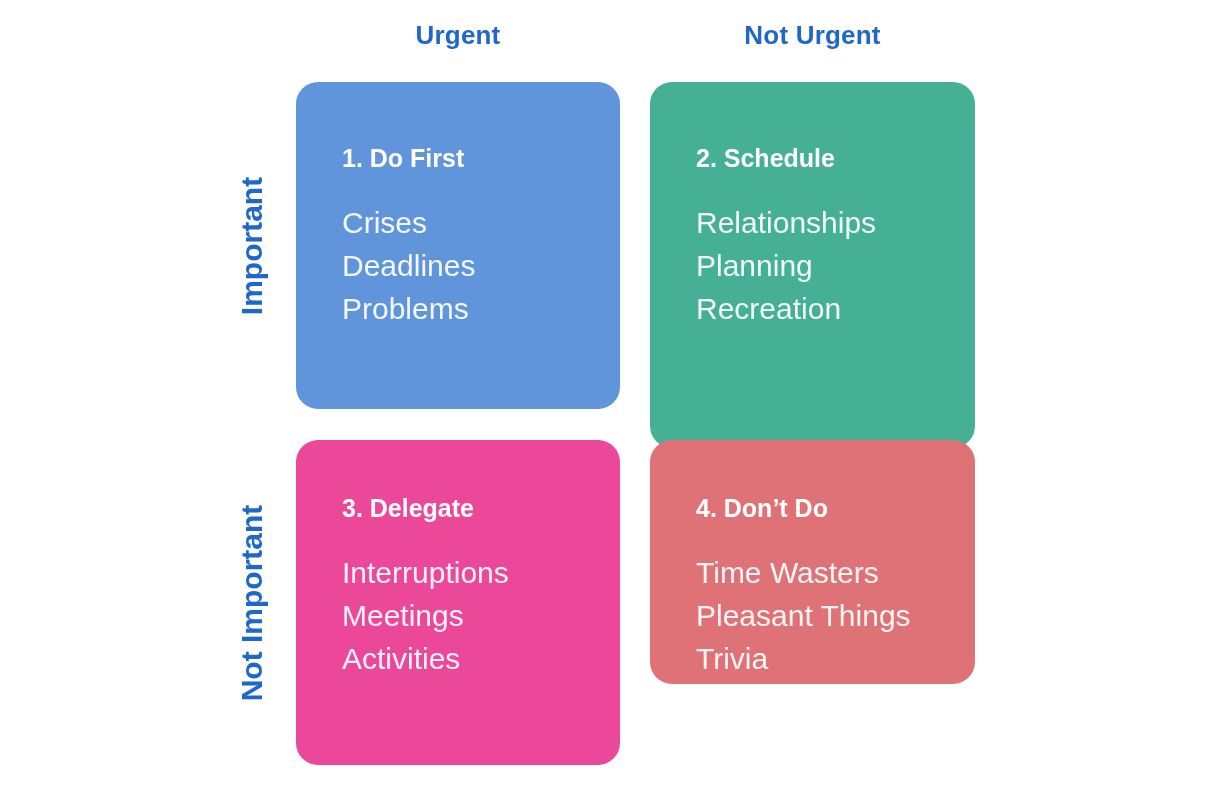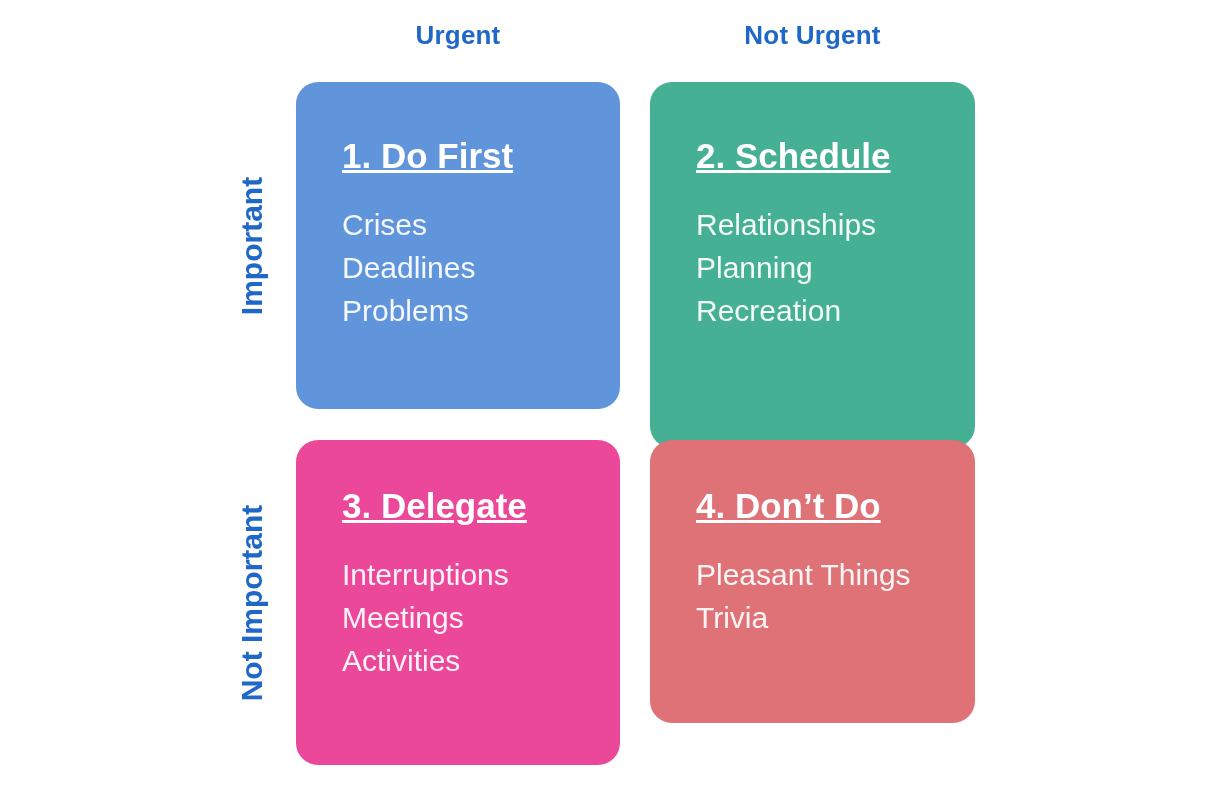--- a/index.html
+++ b/index.html
@@ -74,45 +74,44 @@
     box-sizing: border-box;
     padding: 0;
   }
   .q-inner {
     position: absolute;
     left: 46px;
     right: 18px;
     top: 56px;
   }
   .q-title {
-    font-size: 35px;
+    font-size: 25px;
     font-weight: bold;
     color: #ffffff;
     line-height: 1;
-    margin: 0 0 30px 0;
+    margin: 8px 0 30px 0;
     white-space: nowrap;
-    text-decoration: underline;
   }
   .q-list {
     list-style: none;
     margin: 0;
     padding: 0;
   }
   .q-list li {
     font-size: 30px;
     font-weight: normal;
     color: rgba(255, 255, 255, 0.93);
     line-height: 43px;
     white-space: nowrap;
   }
 
   #quadrant-1 { left: 296px; top: 82px;  width: 324px; height: 327px; }
   #quadrant-2 { left: 650px; top: 82px;  width: 325px; height: 366px; }
   #quadrant-3 { left: 296px; top: 440px; width: 324px; height: 325px; }
-  #quadrant-4 { left: 650px; top: 440px; width: 325px; height: 283px; }
+  #quadrant-4 { left: 650px; top: 440px; width: 325px; height: 244px; }
 
   #quadrant-3 .q-inner,
   #quadrant-4 .q-inner { top: 48px; }
 </style>
 </head>
 <body style="background: rgb(255, 255, 255);">
 
 <div id="matrix">
 
   <div class="col-header" id="col-header-urgent">Urgent</div>
@@ -153,19 +152,20 @@
         <li>Meetings</li>
         <li>Activities</li>
       </ul>
     </div>
   </div>
 
   <div class="quadrant" id="quadrant-4" style="background: rgb(223, 114, 118);">
     <div class="q-inner">
       <div class="q-title">4. Don’t Do</div>
       <ul class="q-list">
+        <li>Time Wasters</li>
         <li>Pleasant Things</li>
         <li>Trivia</li>
       </ul>
     </div>
   </div>
 
 </div>
 
 </body></html>

